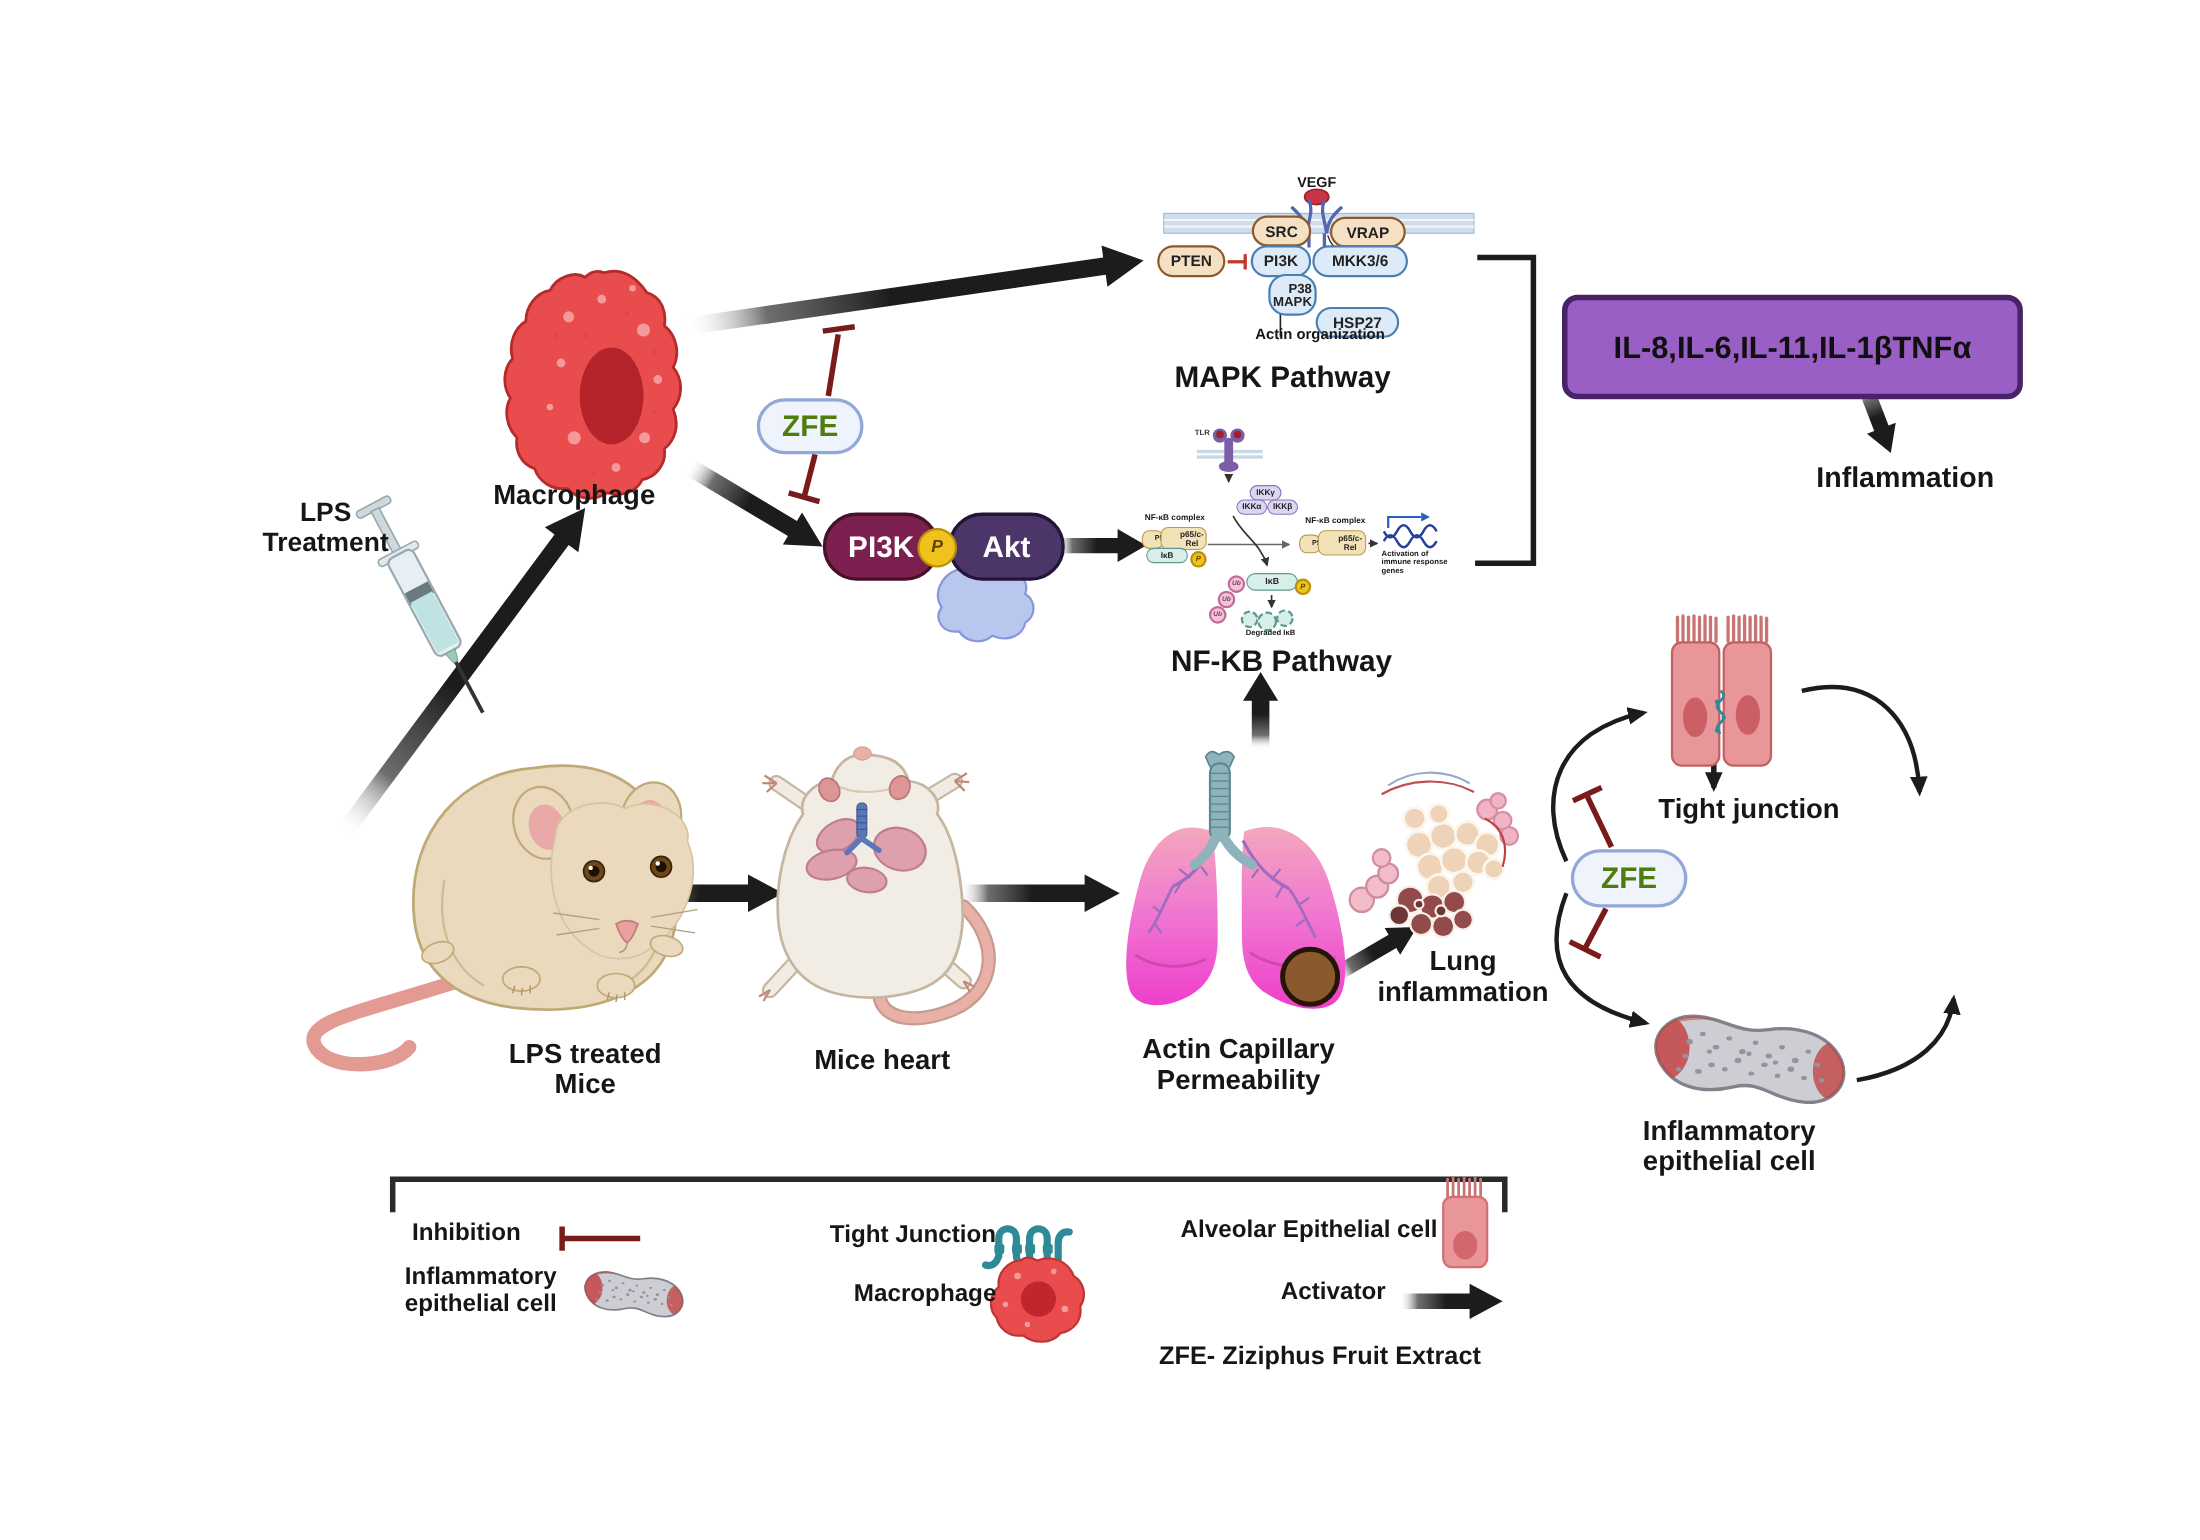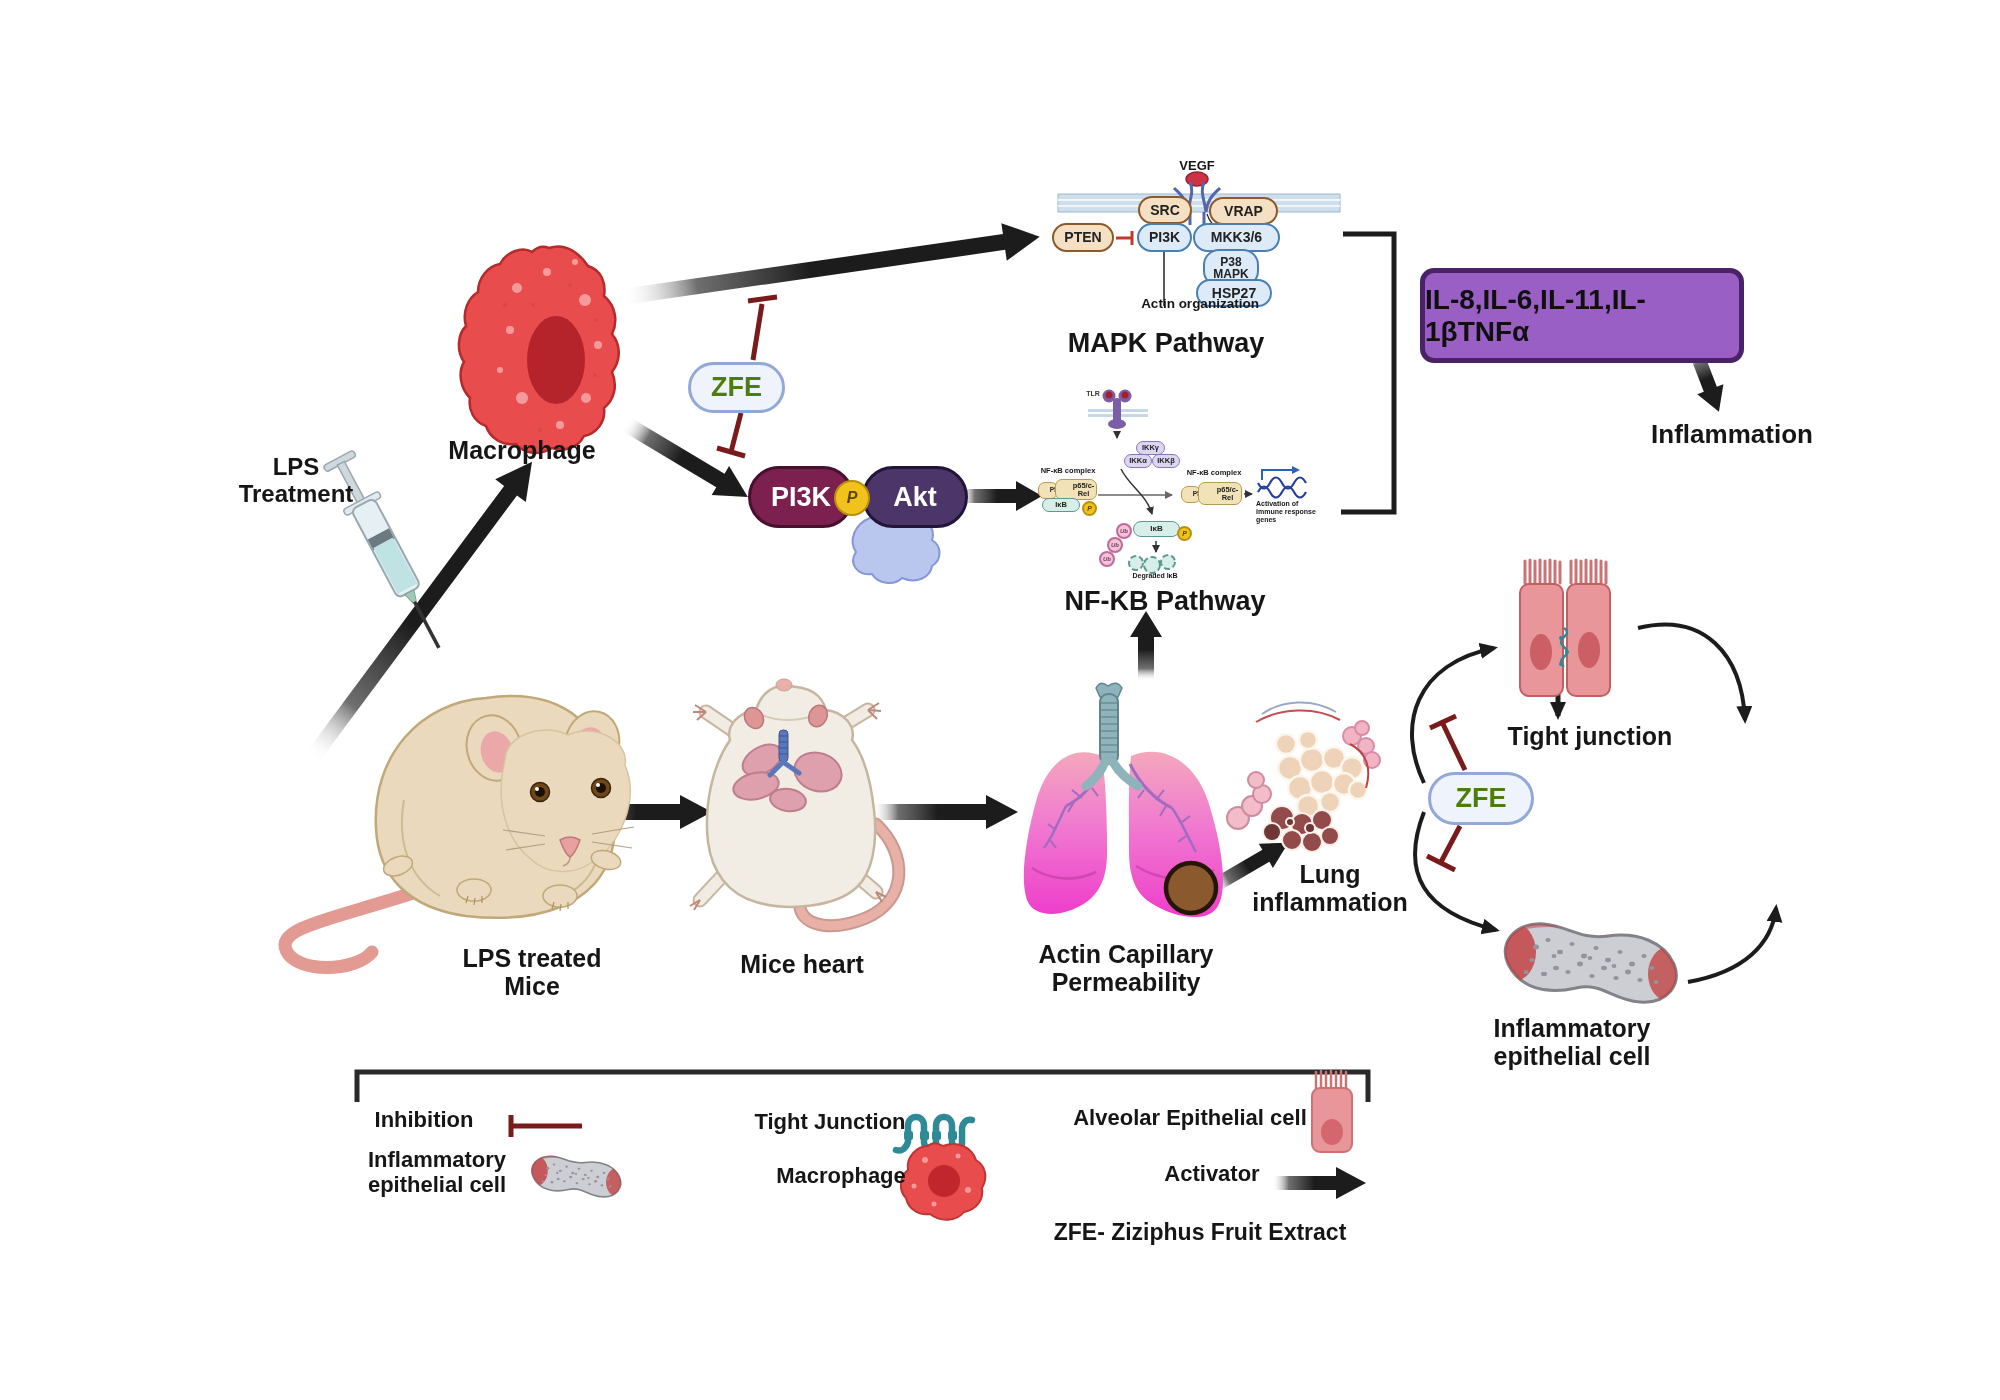--- a/index.html
+++ b/index.html
@@ -18,21 +18,21 @@
   .tansm{background:#f2e2b8;border:1.5px solid #b89b50;border-radius:7px;padding-left:15px;}
   .teal{background:#d8eee9;border:1.5px solid #5a9a90;border-radius:8px;}
   .circ{position:absolute;border-radius:50%;background:#f2c21c;border:2px solid #b8900a;
         display:flex;align-items:center;justify-content:center;font-weight:bold;color:#5a4404;
         box-sizing:border-box;z-index:4;font-style:italic;}
   .zfe{position:absolute;background:#eef3fc;border:3.5px solid #92a8d8;border-radius:27px;
        display:flex;align-items:center;justify-content:center;font-weight:bold;color:#4d7c0f;
        box-sizing:border-box;z-index:3;}
   .dkpill{position:absolute;border-radius:31px;display:flex;align-items:center;justify-content:center;
        font-weight:bold;color:#fff;box-sizing:border-box;z-index:3;}
-  .cytobox{position:absolute;left:1420px;top:268px;width:324px;height:95px;background:#9a5fc4;
+  .cytobox{position:absolute;left:1420px;top:268px;width:419px;height:95px;background:#9a5fc4;
        border:5px solid #4a2268;border-radius:14px;display:flex;align-items:center;justify-content:center;
        font-weight:bold;color:#101010;font-size:28px;box-sizing:border-box;z-index:3;}
 </style>
 </head>
 <body>
 
 <div id="canvas">
 
 <svg id="art" width="2000" height="1400" viewBox="0 0 2000 1400">
 <defs>
@@ -476,21 +476,21 @@
 Permeability</div>
 <div class="lbl" style="left:1330px;top:860px;font-size:25px;">Lung
 inflammation</div>
 
 <div class="lbl" style="left:1197px;top:159px;font-size:13px;">VEGF</div>
 <div class="pill tan" style="left:1052px;top:223px;width:62px;height:29px;font-size:14px;">PTEN</div>
 <div class="pill tan" style="left:1138px;top:196px;width:54px;height:28px;font-size:14px;">SRC</div>
 <div class="pill tan" style="left:1209px;top:197px;width:69px;height:28px;font-size:14px;">VRAP</div>
 <div class="pill blue" style="left:1137px;top:223px;width:55px;height:29px;font-size:14px;">PI3K</div>
 <div class="pill blue" style="left:1193px;top:223px;width:87px;height:29px;font-size:14px;">MKK3/6</div>
-<div class="pill blue" style="left:1203px;top:249px;width:56px;height:38px;font-size:12px;white-space:pre-line;">P38
+<div class="pill blue" style="left:1153px;top:249px;width:44px;height:38px;font-size:12px;white-space:pre-line;text-align:right;">P38
 MAPK</div>
 <div class="pill blue" style="left:1196px;top:279px;width:76px;height:28px;font-size:14px;">HSP27</div>
 <div class="lbl" style="left:1200px;top:296px;font-size:13.5px;">Actin organization</div>
 <div class="lbl" style="left:1166px;top:328px;font-size:27px;">MAPK Pathway</div>
 
 <div class="lbl tiny" style="left:1093px;top:390px;font-size:7px;">TLR</div>
 <div class="pill lav" style="left:1103px;top:441px;width:29px;height:14px;font-size:7.5px;">IKKγ</div>
 <div class="pill lav" style="left:1091px;top:454px;width:28px;height:14px;font-size:7.5px;">IKKα</div>
 <div class="pill lav" style="left:1119px;top:454px;width:28px;height:14px;font-size:7.5px;">IKKβ</div>
 <div class="lbl" style="left:1068px;top:467px;font-size:7.5px;">NF-κB complex</div>

